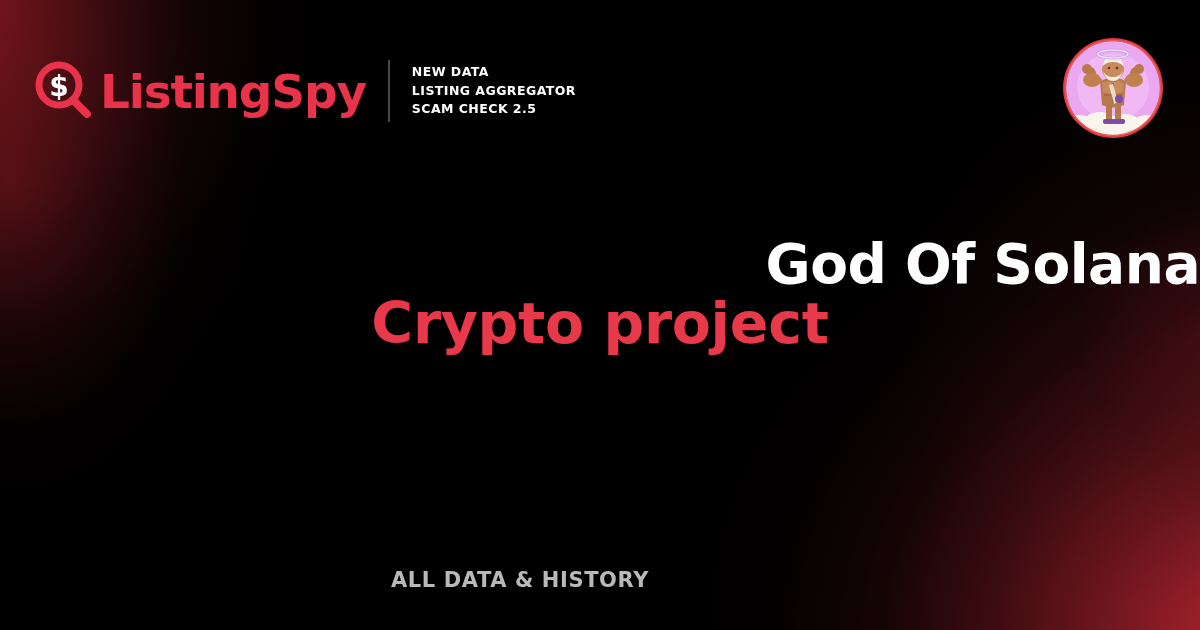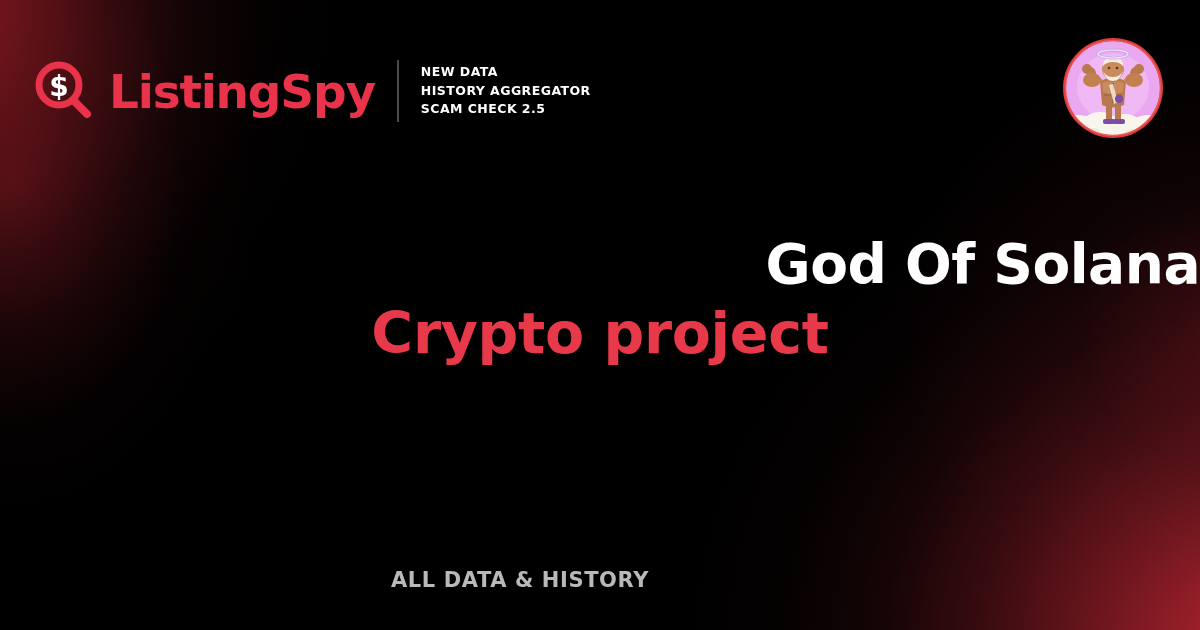--- a/index.html
+++ b/index.html
@@ -90,21 +90,21 @@
     width: 60px;
     height: 60px;
     flex: 0 0 auto;
   }
 
   #brand-wordmark {
     font-size: 47px;
     font-weight: 700;
     letter-spacing: -1.2px;
     line-height: 1;
-    margin-left: 15px;
+    margin-left: 6px;
     white-space: nowrap;
   }
   .wm-listing { color: #E8334A; }
   .wm-spy { color: #E8334A; }
 
   #brand-divider {
     width: 2px;
     height: 62px;
     background: #4a4a4a;
     margin-left: 22px;
@@ -158,21 +158,20 @@
     white-space: nowrap;
     text-align: right;
   }
 
   #project-subtitle {
     color: #E8394B;
     font-size: 57px;
     font-weight: 700;
     letter-spacing: -0.3px;
     line-height: 1.08;
-    margin-top: 10px;
     white-space: nowrap;
   }
 
   
   #footer-note {
     position: absolute;
     left: 0;
     bottom: 38px;
     width: 1040px;
     text-align: center;
@@ -207,21 +206,21 @@
       </svg>
 
       <div id="brand-wordmark">
         <span class="wm-listing">Listing</span><span class="wm-spy">Spy</span>
       </div>
 
       <div id="brand-divider"></div>
 
       <div id="brand-tagline">
         <div>NEW DATA</div>
-        <div>HISTORY AGGREGATOR</div>
+        <div>LISTING AGGREGATOR</div>
         <div>SCAM CHECK 2.5</div>
       </div>
 
     </div>
 
     <div id="avatar-wrap">
       <svg id="avatar" viewBox="0 0 102 102">
         <defs>
           <clipPath id="avatarClip">
             <circle cx="51" cy="51" r="47"></circle>

